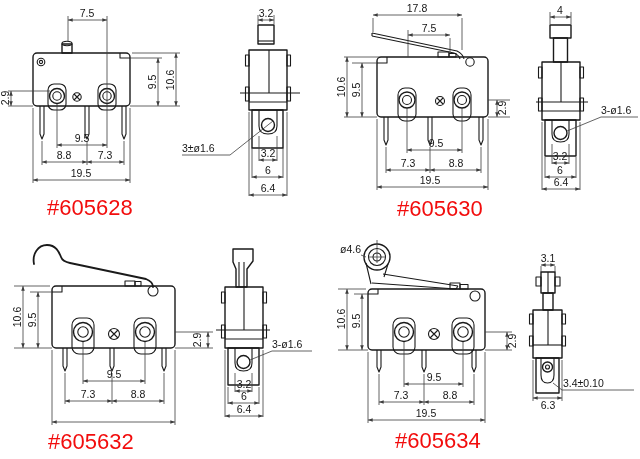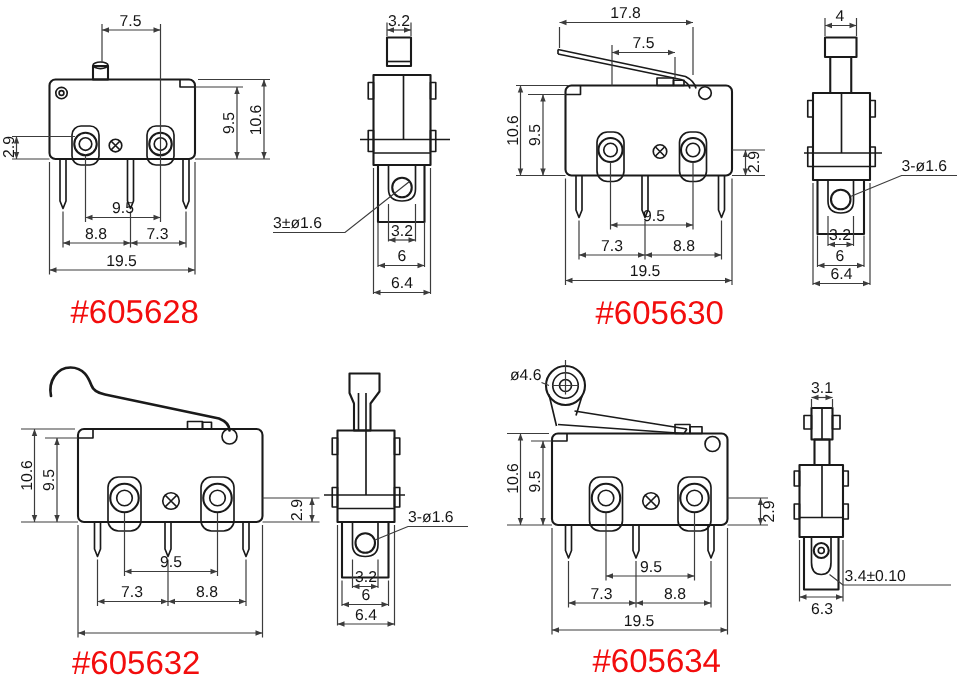--- a/index.html
+++ b/index.html
@@ -1,16 +1,16 @@
 <!DOCTYPE html>
 <html><head>
 <meta charset="utf-8">
 <style>
   html,body{margin:0;padding:0;background:#ffffff;}
-  .sheet{position:relative;width:640px;height:459px;background:#fff;overflow:hidden;border-radius:14px;}
+  .sheet{position:relative;width:640px;height:459px;background:#fff;overflow:hidden;}
   svg text{font-family:"Liberation Sans",sans-serif;}
   .dim{font-size:10.5px;fill:#151515;}
   .cal{font-size:10.5px;fill:#151515;}
   .lbl{font-size:22px;fill:#f20d0d;}
   .o{stroke:#1a1a1a;stroke-width:1.4;fill:none;stroke-linejoin:round;stroke-linecap:round;}
   .o2{stroke:#1a1a1a;stroke-width:1.1;fill:none;stroke-linejoin:round;}
   .lv{stroke:#1a1a1a;stroke-width:1.8;fill:none;stroke-linejoin:round;stroke-linecap:round;}
   .t{stroke:#1a1a1a;stroke-width:1.1;fill:none;stroke-linejoin:round;}
   .d{stroke:#3c3c3c;stroke-width:0.8;fill:none;}
 </style>

